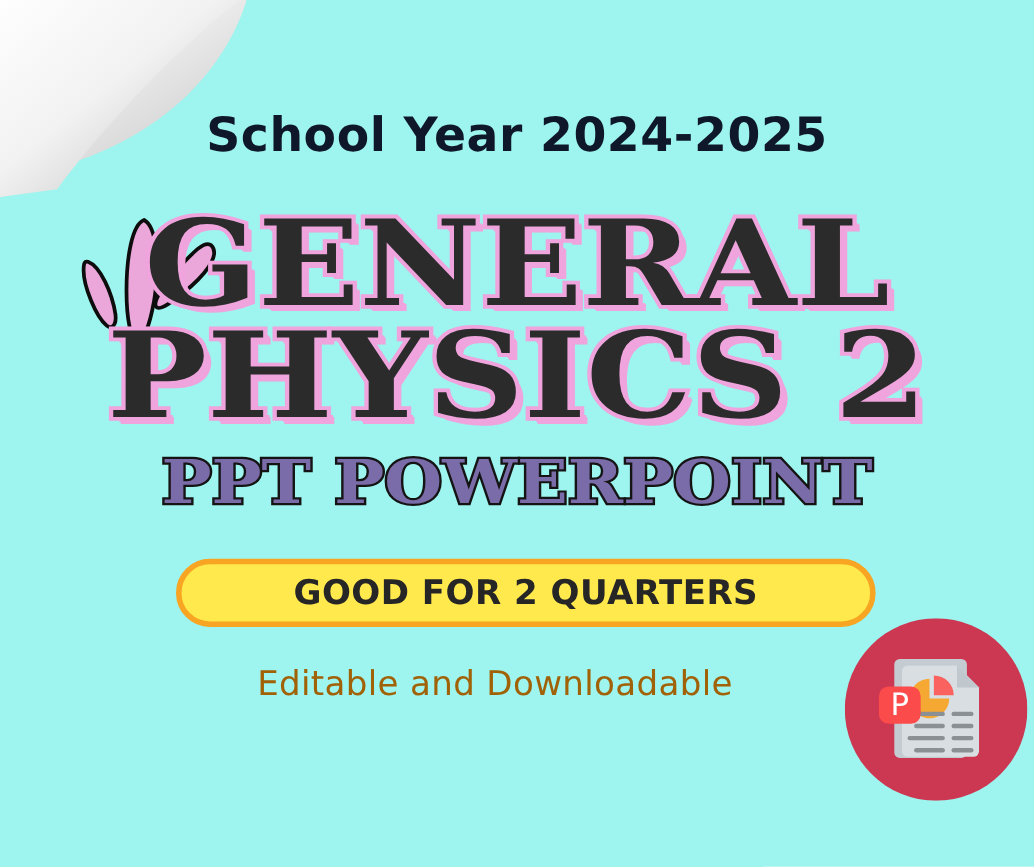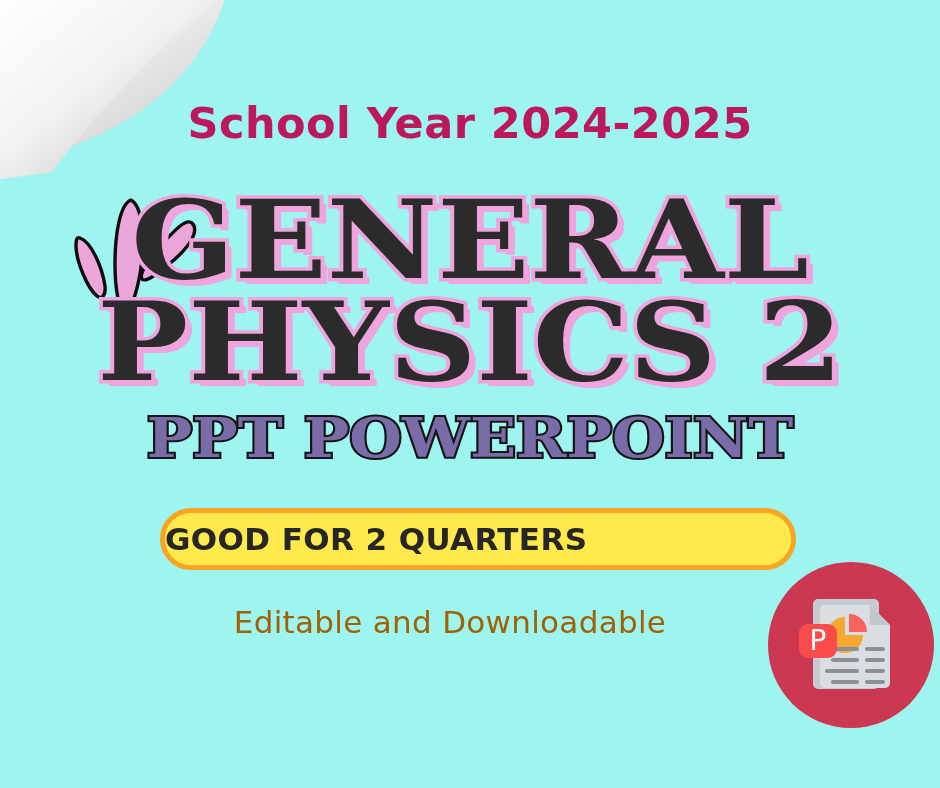--- a/index.html
+++ b/index.html
@@ -35,21 +35,21 @@
   #school-year {
     position: absolute;
     left: 0;
     top: 98px;
     width: 940px;
     text-align: center;
     font-family: "DejaVu Sans", sans-serif;
     font-weight: bold;
     font-size: 43px;
     letter-spacing: 0.5px;
-    color: #be185d;
+    color: #0f172a;
     white-space: nowrap;
   }
 
   
   .title-line {
     position: absolute;
     width: 940px;
     text-align: center;
     font-family: "DejaVu Serif", serif;
     font-weight: bold;
@@ -98,21 +98,21 @@
     left: 160px;
     top: 508px;
     width: 636px;
     height: 62px;
     box-sizing: border-box;
     background: #ffe94d;
     border: 5px solid #f7a522;
     border-radius: 34px;
     display: flex;
     align-items: center;
-    justify-content: flex-start;
+    justify-content: center;
   }
   #quarters-badge-label {
     font-family: "DejaVu Sans", sans-serif;
     font-weight: bold;
     font-size: 31px;
     letter-spacing: 0.4px;
     color: #262626;
     white-space: nowrap;
   }
 

